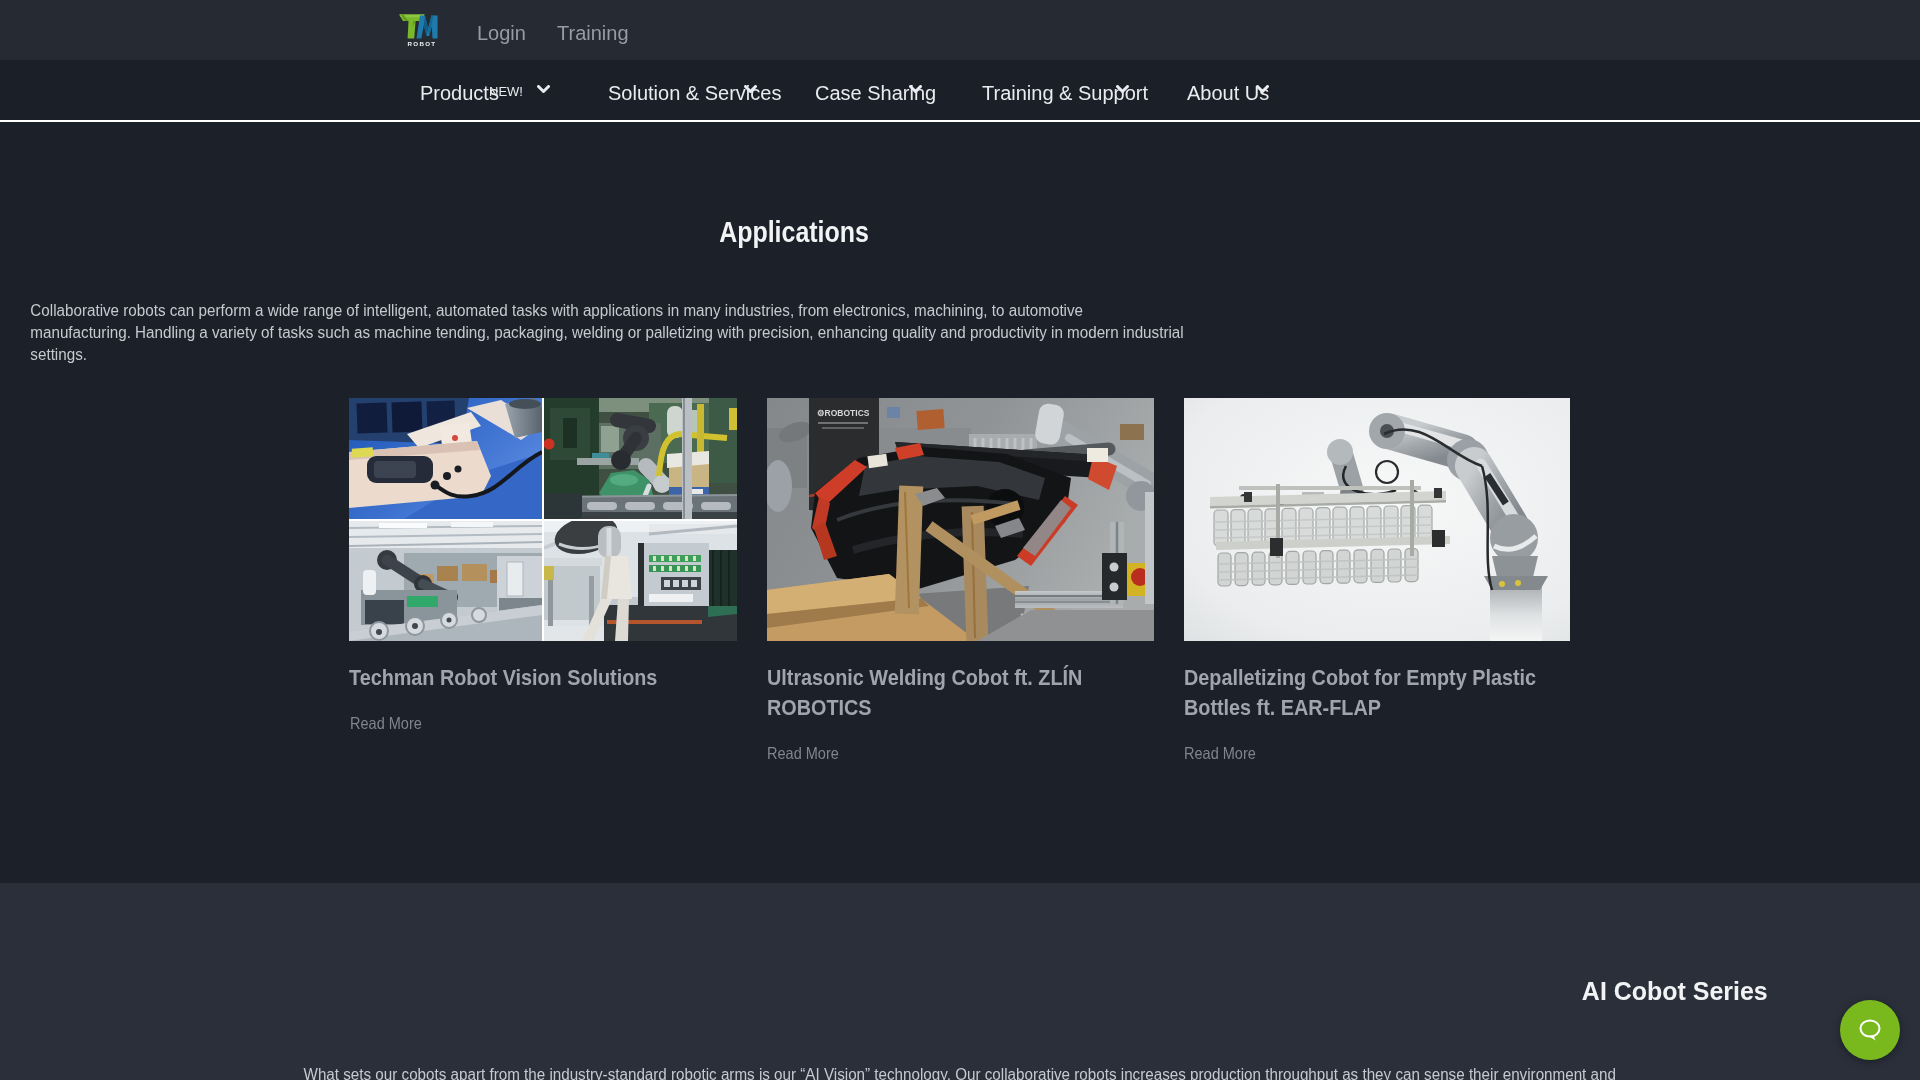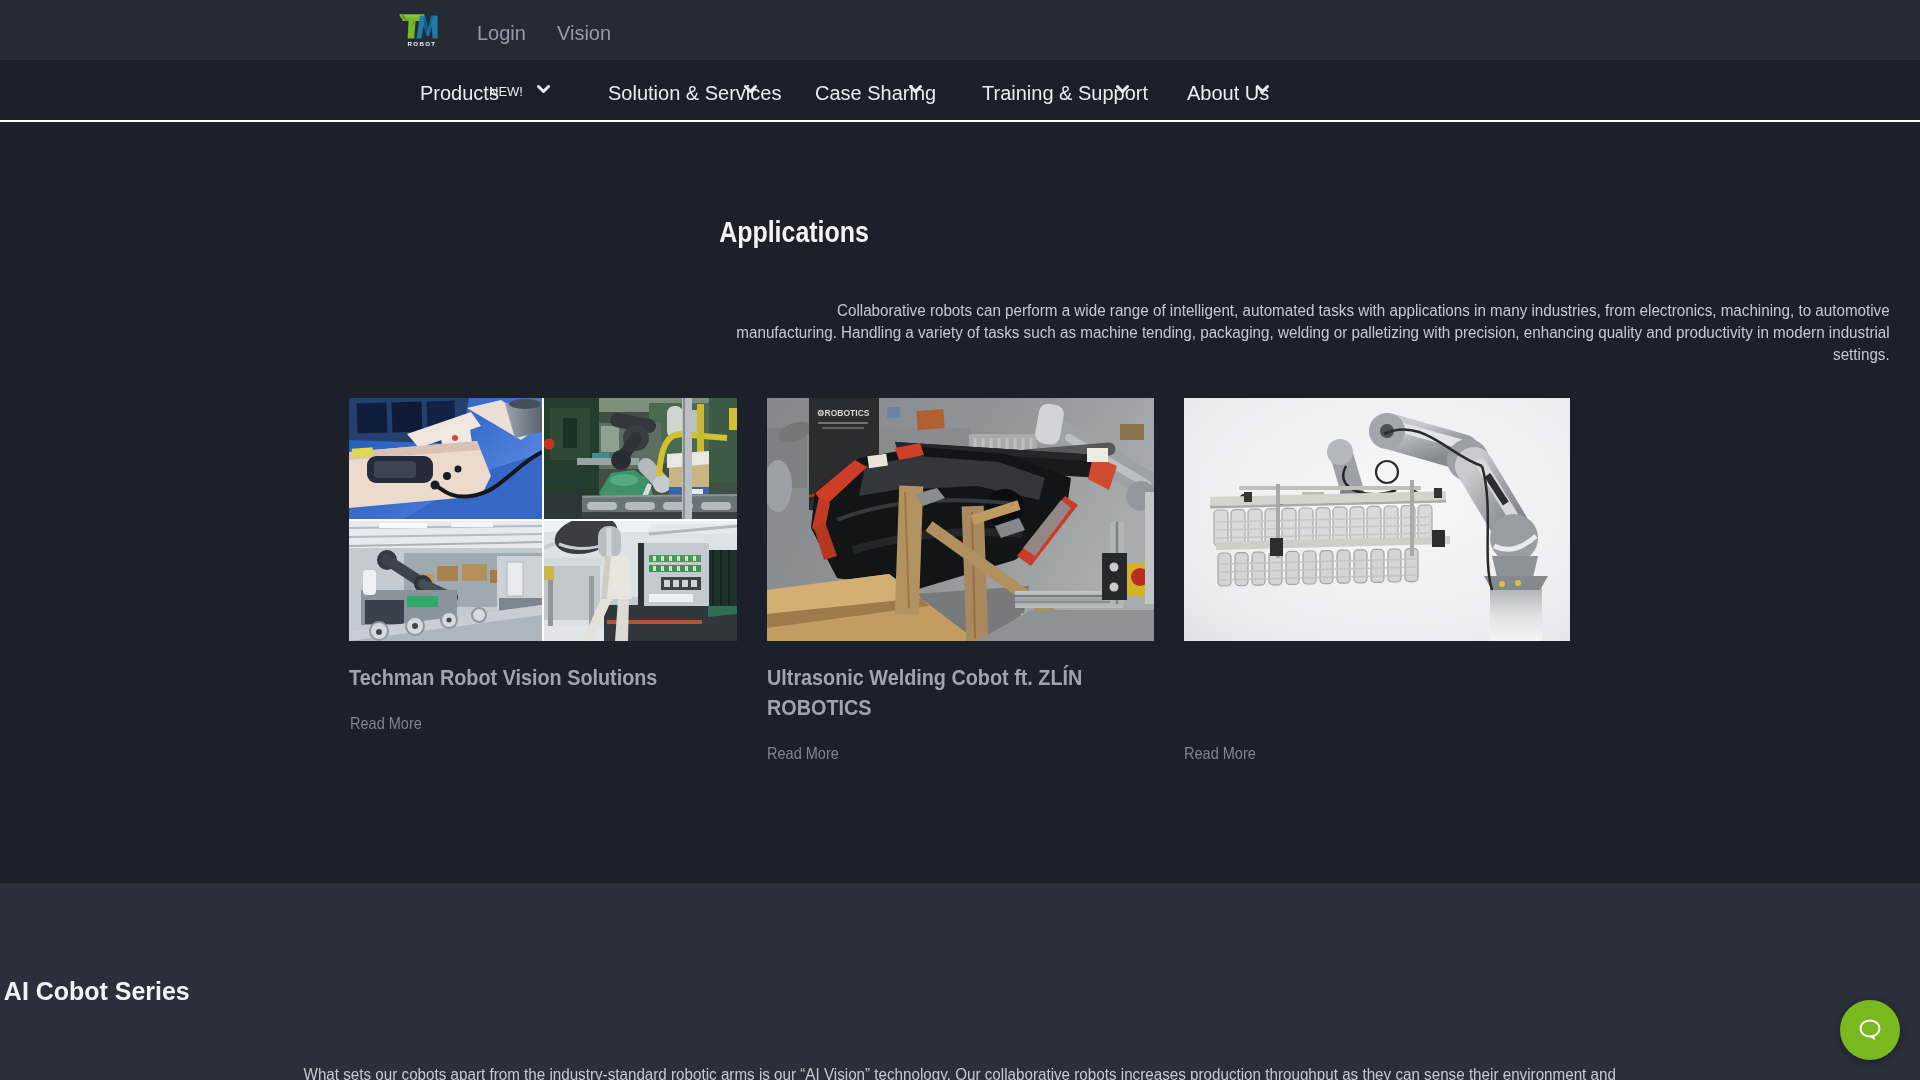--- a/index.html
+++ b/index.html
@@ -28,21 +28,21 @@
       <polygon points="9.5,8 16.6,8 15.2,25.5 8.6,25.5" fill="#7ab82b"></polygon>
       <polygon points="14.2,8 16.6,8 13.2,14.5" fill="#609c1f"></polygon>
       <path d="M17.5 25.5 L21 2.5 L26 2.5 L29.2 15.5 L32.4 2.5 L38.6 2.5 L38.6 25.5 L33.5 25.5 L32.8 13.5 L30 23 L27.5 23 L24.8 12.5 L22.3 25.5 Z" fill="#1d7aab"></path>
       <polygon points="26,2.5 29.2,15.5 27.5,23 24.8,12.5" fill="#0f5e88"></polygon>
       <polygon points="32.4,2.5 34.4,2.5 30.9,20 30,23 29.2,15.5" fill="#156b97"></polygon>
       <text x="8.6" y="32.8" font-family="Liberation Sans, sans-serif" font-size="6.2" font-weight="bold" letter-spacing="1.3" fill="#eef0f2">ROBOT</text>
     </svg>
   </div>
 
   <span class="toplink abs" style="left:477px;top:22px">Login</span>
-  <span class="toplink abs" style="left:557px;top:22px">Vision</span>
+  <span class="toplink abs" style="left:557px;top:22px">Training</span>
 
   <span class="navitem abs" style="left:420px;top:82px">Products</span>
   <span class="navitem abs" style="left:489px;top:84px;font-size:13px;font-weight:normal">NEW!</span>
   <span class="navitem abs" style="left:608px;top:82px">Solution &amp; Services</span>
   <span class="navitem abs" style="left:815px;top:82px">Case Sharing</span>
   <span class="navitem abs" style="left:982px;top:82px">Training &amp; Support</span>
   <span class="navitem abs" style="left:1187px;top:82px">About Us</span>
 
   <svg class="chev" style="left:537px;top:85px" width="13" height="9" viewBox="0 0 13 9">
       <path d="M1.5 1.5 L6.5 6.5 L11.5 1.5" stroke="#e9ebee" stroke-width="3" fill="none" stroke-linecap="round" stroke-linejoin="round"></path>
@@ -57,21 +57,21 @@
       <path d="M1.5 1.5 L6.5 6.5 L11.5 1.5" stroke="#e9ebee" stroke-width="3" fill="none" stroke-linecap="round" stroke-linejoin="round"></path>
     </svg>
   <svg class="chev" style="left:1256px;top:85px" width="13" height="9" viewBox="0 0 13 9">
       <path d="M1.5 1.5 L6.5 6.5 L11.5 1.5" stroke="#e9ebee" stroke-width="3" fill="none" stroke-linecap="round" stroke-linejoin="round"></path>
     </svg>
 
   <div class="abs" style="left:0;top:216px;width:1589px;text-align:center">
     <span style="display:inline-block;color:#f2f3f5;font-size:29px;font-weight:bold;transform:scaleX(0.86);transform-origin:center">Applications</span>
   </div>
 
-  <div class="abs" style="left:0;top:300px;width:1920px;text-align:right;color:#c6cad0;font-size:16px;line-height:22px">
+  <div class="abs" style="left:0;top:300px;width:1920px;text-align:left;color:#c6cad0;font-size:16px;line-height:22px">
     <span style="display:inline-block;transform:scaleX(0.95);transform-origin:center">Collaborative robots can perform a wide range of intelligent, automated tasks with applications in many industries, from electronics, machining, to automotive<br>manufacturing. Handling a variety of tasks such as machine tending, packaging, welding or palletizing with precision, enhancing quality and productivity in modern industrial<br>settings.</span>
   </div>
 
   <div class="abs" style="left:349px;top:398px;width:388px;height:243px;background:#fff">
   <svg width="388" height="243" viewBox="0 0 388 243">
     <defs>
       <linearGradient id="q1bg" x1="0" y1="0" x2="1" y2="0.7">
         <stop offset="0" stop-color="#1e55b4"></stop>
             <stop offset="0.55" stop-color="#3a6fce"></stop>
             <stop offset="1" stop-color="#5c8ce2"></stop>
@@ -453,26 +453,29 @@
     <rect x="250" y="90" width="8" height="10" fill="#333537"></rect>
   </svg>
   </div>
 
   <div class="abs" style="left:349px;top:663px;width:400px">
     <span style="display:inline-block;color:#a0a5ad;font-size:22px;font-weight:bold;line-height:30px;transform:scaleX(0.9);transform-origin:left top">Techman Robot Vision Solutions</span>
   </div>
   <div class="abs" style="left:767px;top:663px;width:400px">
     <span style="display:inline-block;color:#a0a5ad;font-size:22px;font-weight:bold;line-height:30px;transform:scaleX(0.9);transform-origin:left top">Ultrasonic Welding Cobot ft. ZLÍN<br>ROBOTICS</span>
   </div>
+  <div class="abs" style="left:1184px;top:663px;width:420px">
+    <span style="display:inline-block;color:#a0a5ad;font-size:22px;font-weight:bold;line-height:30px;transform:scaleX(0.9);transform-origin:left top">Depalletizing Cobot for Empty Plastic<br>Bottles ft. EAR-FLAP</span>
+  </div>
 
   <span class="abs" style="left:350px;top:714px;color:#7f858d;font-size:16.5px;display:inline-block;transform:scaleX(0.88);transform-origin:left top">Read More</span>
   <span class="abs" style="left:767px;top:744px;color:#7f858d;font-size:16.5px;display:inline-block;transform:scaleX(0.88);transform-origin:left top">Read More</span>
   <span class="abs" style="left:1184px;top:744px;color:#7f858d;font-size:16.5px;display:inline-block;transform:scaleX(0.88);transform-origin:left top">Read More</span>
 
-  <div class="abs" style="left:0;top:976px;width:1772px;text-align:left">
+  <div class="abs" style="left:0;top:976px;width:1772px;text-align:right">
     <span style="display:inline-block;color:#f2f3f5;font-size:26px;font-weight:bold;transform:scaleX(0.96);transform-origin:center">AI Cobot Series</span>
   </div>
 
   <div class="abs" style="left:0;top:1064px;width:1920px;text-align:center;color:#c6cad0;font-size:16px;line-height:22px">
     <span style="display:inline-block;transform:scaleX(0.95);transform-origin:center top">What sets our cobots apart from the industry-standard robotic arms is our “AI Vision” technology. Our collaborative robots increases production throughput as they can sense their environment and</span>
   </div>
 
   <div class="abs" style="left:1840px;top:1000px;width:60px;height:60px;border-radius:50%;background:#7ab91e;box-shadow:0 2px 8px rgba(0,0,0,0.35)">
     <svg width="60" height="60" viewBox="0 0 60 60">
       <ellipse cx="30" cy="28.5" rx="9.5" ry="8" fill="none" stroke="#ffffff" stroke-width="2"></ellipse>

